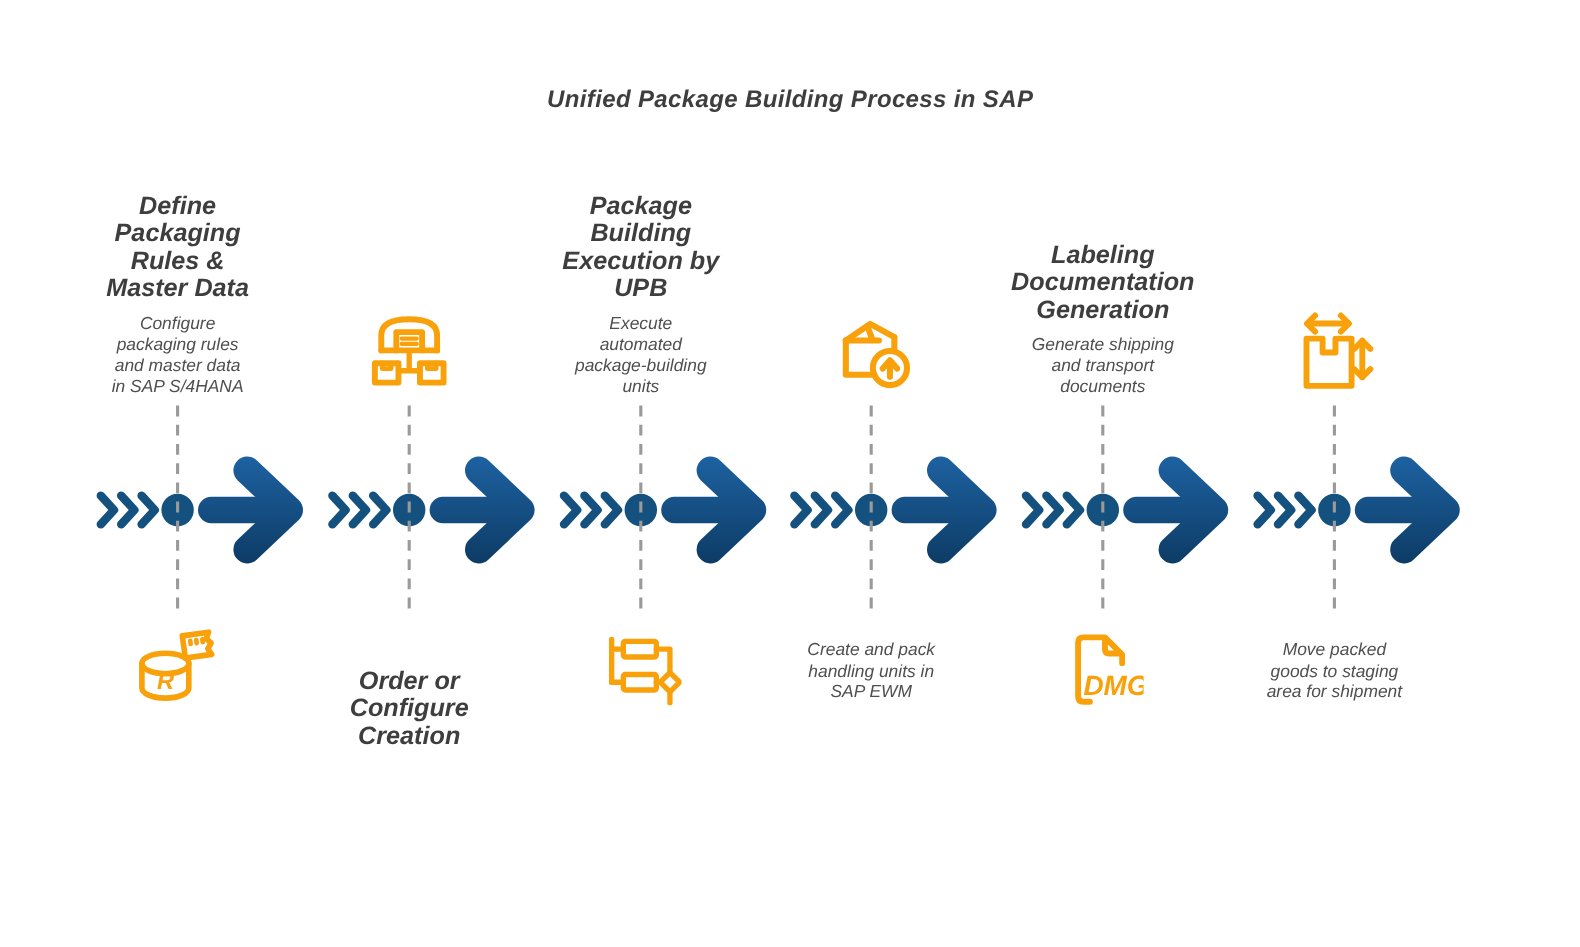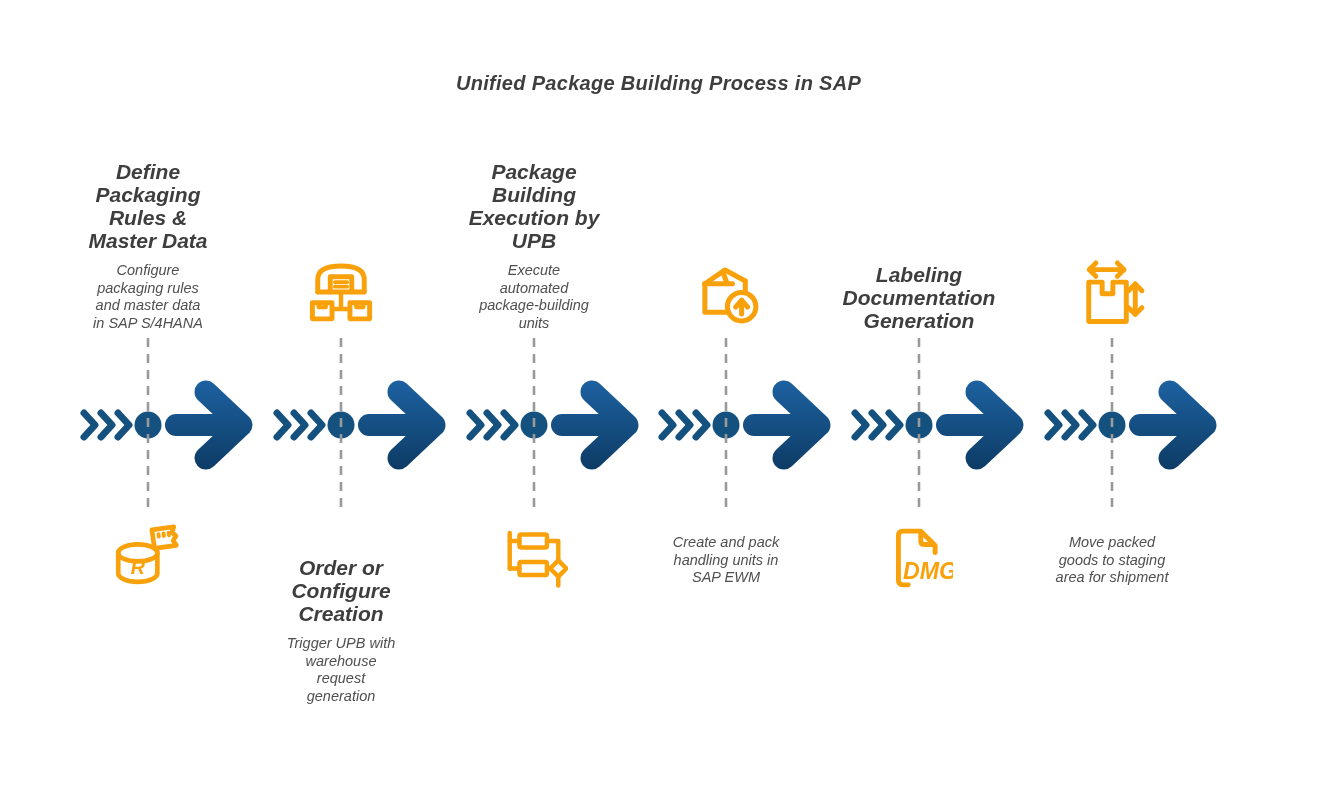--- a/index.html
+++ b/index.html
@@ -171,24 +171,20 @@
         <path d="M6 48 h22 v18 h-22 z"></path>
         <path d="M13 48 v5 h8 v-5" stroke-width="4.6"></path>
         <path d="M48 48 h22 v18 h-22 z"></path>
         <path d="M55 48 v5 h8 v-5" stroke-width="4.6"></path>
       </svg>
     </div>
     <div class="text-block bottom">
       <div class="step-title">Order or
 Configure
 Creation</div>
-      <div class="step-desc">Trigger UPB with
-warehouse
-request
-generation</div>
     </div>
   </div>
 
   <div class="col" style="left:429px">
     <div class="text-block top">
       <div class="step-title">Package
 Building
 Execution by
 UPB</div>
       <div class="step-desc">Execute
@@ -228,20 +224,23 @@
 handling units in
 SAP EWM</div>
     </div>
   </div>
 
   <div class="col" style="left:814px">
     <div class="text-block top">
       <div class="step-title">Labeling
 Documentation
 Generation</div>
+      <div class="step-desc">Generate shipping
+and transport
+documents</div>
     </div>
     <div class="icon-box bottom">
       <svg viewBox="0 0 70 76" fill="none" stroke="#F9A10B" stroke-width="5.5" stroke-linecap="round" stroke-linejoin="round">
         <path d="M23 68 H17 Q12 68 12 63 V13 Q12 8 17 8 H37 L53 24 V32"></path>
         <path d="M37 9 V19 Q37 23 41 23 H51"></path>
         <text x="17" y="62" font-size="26" font-weight="bold" fill="#F9A10B" stroke="none" font-family="Liberation Sans, sans-serif">DMG</text>
       </svg>
     </div>
   </div>
 

